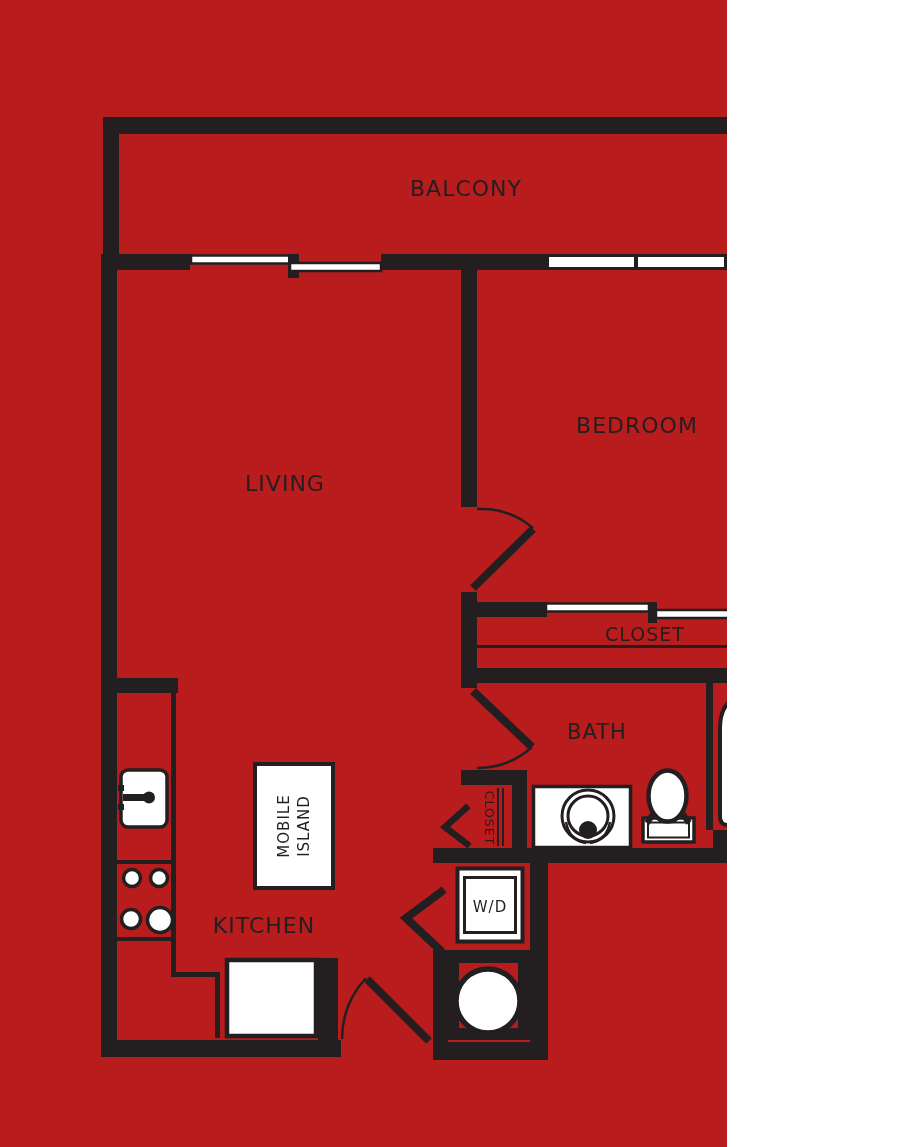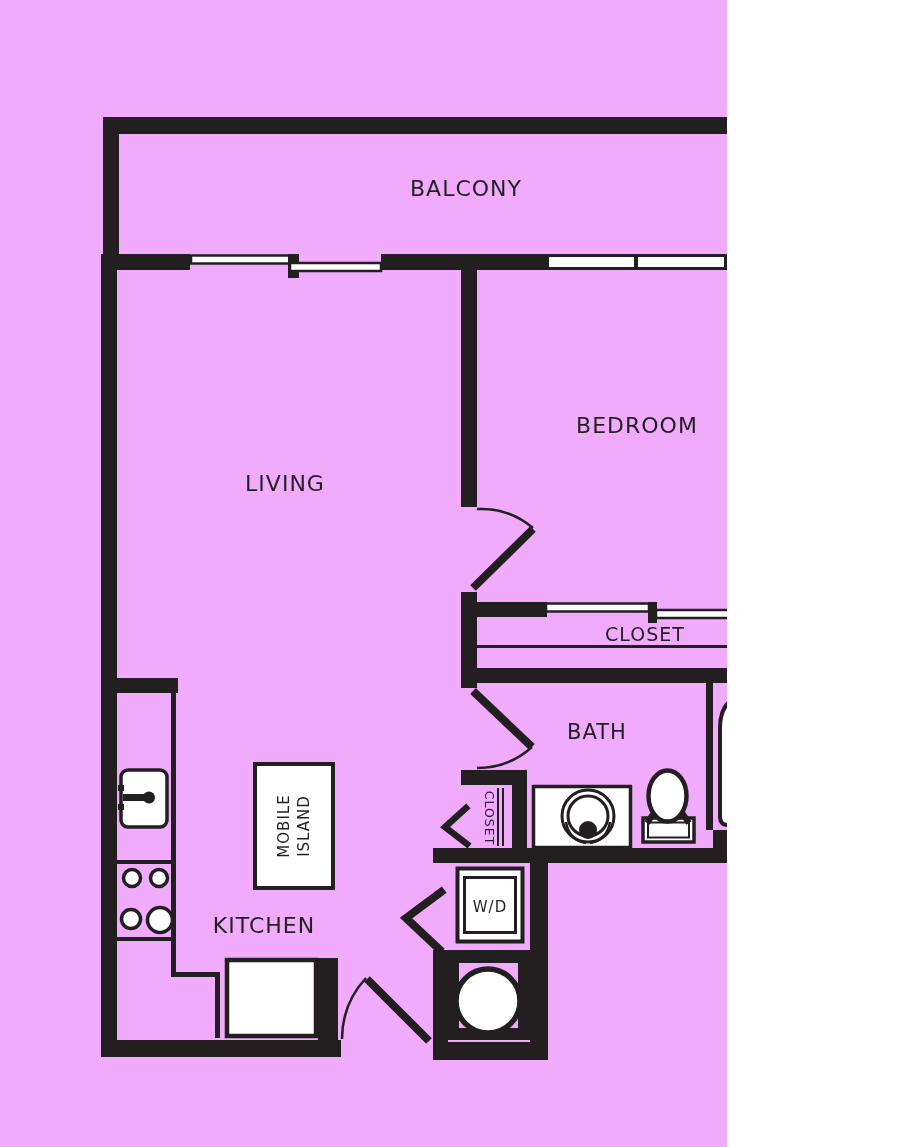--- a/index.html
+++ b/index.html
@@ -1,16 +1,16 @@
 <!DOCTYPE html>
 <html><head>
 <meta charset="utf-8">
 <style>
   html,body{margin:0;padding:0;background:#ffffff;}
-  .page{position:relative;width:727px;height:1147px;background:#f0abfc;overflow:hidden;}
+  .page{position:relative;width:727px;height:1147px;background:#b91c1c;overflow:hidden;}
   svg{display:block;}
   .wall{fill:#231f20;}
   .thin{fill:#231f20;}
   .pane{fill:#ffffff;stroke:#231f20;stroke-width:2.5;}
   .fx{fill:#ffffff;stroke:#231f20;}
   .solid{fill:#231f20;stroke:none;}
   .leaf{stroke:#231f20;stroke-width:8;fill:none;stroke-linecap:butt;}
   .arc{stroke:#231f20;stroke-width:2.5;fill:none;}
   .chev{stroke:#231f20;fill:none;stroke-linecap:square;}
   .lbl{font-family:"DejaVu Sans","Liberation Sans",sans-serif;fill:#231f20;text-anchor:middle;letter-spacing:1px;}

